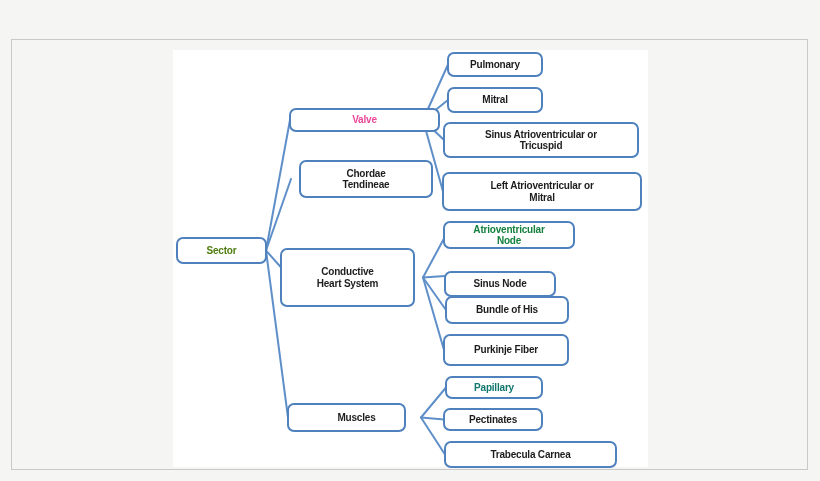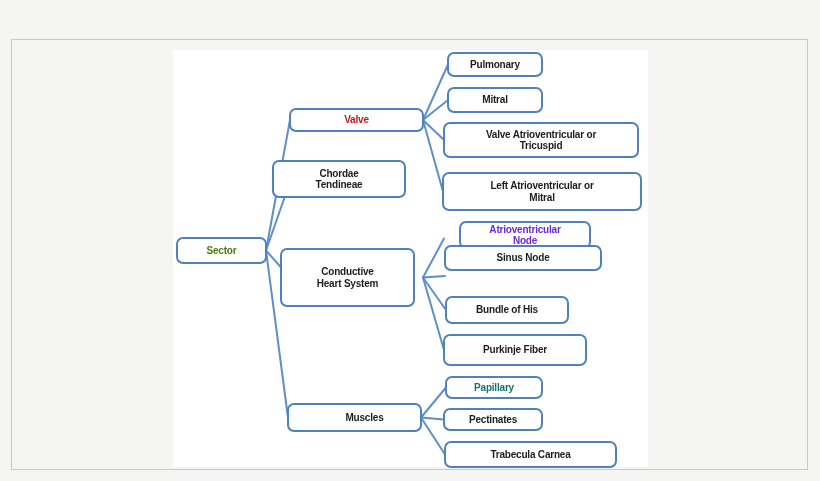--- a/index.html
+++ b/index.html
@@ -58,33 +58,33 @@
     <line x1="423" y1="277.5" x2="444" y2="238.5" stroke="#5f8fc9" stroke-width="2" stroke-linecap="round"></line>
     <line x1="423" y1="277.5" x2="445" y2="276" stroke="#5f8fc9" stroke-width="2" stroke-linecap="round"></line>
     <line x1="423" y1="277.5" x2="446" y2="310" stroke="#5f8fc9" stroke-width="2" stroke-linecap="round"></line>
     <line x1="423" y1="277.5" x2="444" y2="350" stroke="#5f8fc9" stroke-width="2" stroke-linecap="round"></line>
     <line x1="421" y1="417.5" x2="446" y2="387.5" stroke="#5f8fc9" stroke-width="2" stroke-linecap="round"></line>
     <line x1="421" y1="417.5" x2="444" y2="419.5" stroke="#5f8fc9" stroke-width="2" stroke-linecap="round"></line>
     <line x1="421" y1="417.5" x2="445" y2="454.5" stroke="#5f8fc9" stroke-width="2" stroke-linecap="round"></line>
   </svg>
 <div id="nodes">
     <div class="node" style="left: 176px; top: 237px; width: 91px; height: 27px; border-color: rgb(79, 129, 189); color: #4d7c0f;">Sector</div>
-    <div class="node" style="left: 289px; top: 108px; width: 135px; height: 24px; border-color: rgb(79, 129, 189); color: #b91c1c;">Valve</div>
-    <div class="node" style="left: 272px; top: 160px; width: 134px; height: 38px; border-color: rgb(79, 129, 189); color: rgb(29, 29, 29);">Chordae
+    <div class="node" style="left: 289px; top: 108px; width: 151px; height: 24px; border-color: rgb(79, 129, 189); color: #ec4899;">Valve</div>
+    <div class="node" style="left: 299px; top: 160px; width: 134px; height: 38px; border-color: rgb(79, 129, 189); color: rgb(29, 29, 29);">Chordae
 Tendineae</div>
     <div class="node" style="left: 280px; top: 248px; width: 135px; height: 59px; border-color: rgb(79, 129, 189); color: rgb(29, 29, 29);">Conductive
 Heart System</div>
-    <div class="node" style="left: 287px; top: 403px; width: 135px; height: 29px; border-color: rgb(79, 129, 189); color: rgb(29, 29, 29); padding-left: 20px;">Muscles</div>
+    <div class="node" style="left: 287px; top: 403px; width: 119px; height: 29px; border-color: rgb(79, 129, 189); color: rgb(29, 29, 29); padding-left: 20px;">Muscles</div>
     <div class="node" style="left: 447px; top: 52px; width: 96px; height: 25px; border-color: rgb(79, 129, 189); color: rgb(29, 29, 29);">Pulmonary</div>
     <div class="node" style="left: 447px; top: 87px; width: 96px; height: 26px; border-color: rgb(79, 129, 189); color: rgb(29, 29, 29);">Mitral</div>
-    <div class="node" style="left: 443px; top: 122px; width: 196px; height: 36px; border-color: rgb(79, 129, 189); color: rgb(29, 29, 29);">Valve Atrioventricular or
+    <div class="node" style="left: 443px; top: 122px; width: 196px; height: 36px; border-color: rgb(79, 129, 189); color: rgb(29, 29, 29);">Sinus Atrioventricular or
 Tricuspid</div>
     <div class="node" style="left: 442px; top: 172px; width: 200px; height: 39px; border-color: rgb(79, 129, 189); color: rgb(29, 29, 29);">Left Atrioventricular or
 Mitral</div>
-    <div class="node" style="left: 443px; top: 221px; width: 132px; height: 28px; border-color: rgb(79, 129, 189); color: #6d28d9; margin-left: 16px;">Atrioventricular
+    <div class="node" style="left: 443px; top: 221px; width: 132px; height: 28px; border-color: rgb(79, 129, 189); color: #15803d;">Atrioventricular
 Node</div>
-    <div class="node" style="left: 444px; top: 245px; width: 158px; height: 26px; border-color: rgb(79, 129, 189); color: rgb(29, 29, 29);">Sinus Node</div>
+    <div class="node" style="left: 444px; top: 271px; width: 112px; height: 26px; border-color: rgb(79, 129, 189); color: rgb(29, 29, 29);">Sinus Node</div>
     <div class="node" style="left: 445px; top: 296px; width: 124px; height: 28px; border-color: rgb(79, 129, 189); color: rgb(29, 29, 29); border-radius: 7px;">Bundle of His</div>
-    <div class="node" style="left: 443px; top: 334px; width: 144px; height: 32px; border-color: rgb(79, 129, 189); color: rgb(29, 29, 29);">Purkinje Fiber</div>
+    <div class="node" style="left: 443px; top: 334px; width: 126px; height: 32px; border-color: rgb(79, 129, 189); color: rgb(29, 29, 29);">Purkinje Fiber</div>
     <div class="node" style="left: 445px; top: 376px; width: 98px; height: 23px; border-color: rgb(79, 129, 189); color: #0f766e;">Papillary</div>
     <div class="node" style="left: 443px; top: 408px; width: 100px; height: 23px; border-color: rgb(79, 129, 189); color: rgb(29, 29, 29);">Pectinates</div>
     <div class="node" style="left: 444px; top: 441px; width: 173px; height: 27px; border-color: rgb(79, 129, 189); color: rgb(29, 29, 29);">Trabecula Carnea</div>
   </div>
 
 </body></html>

